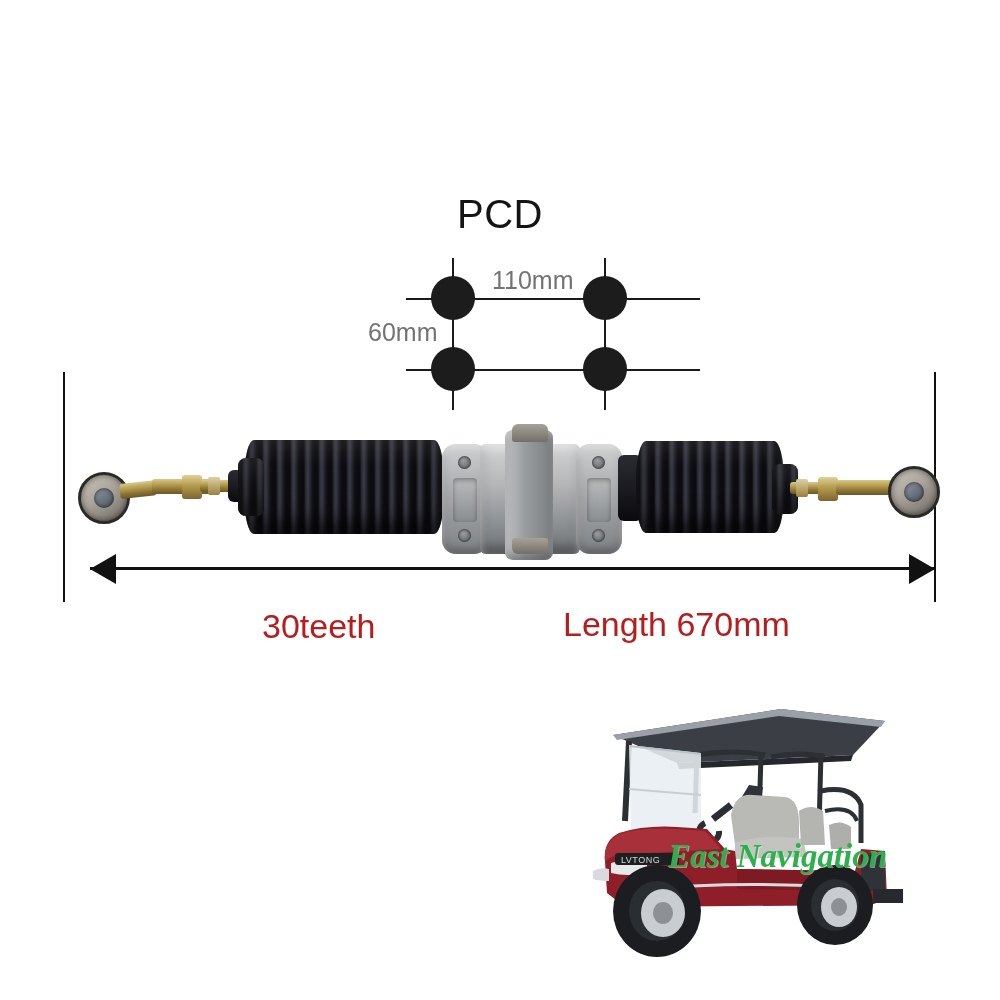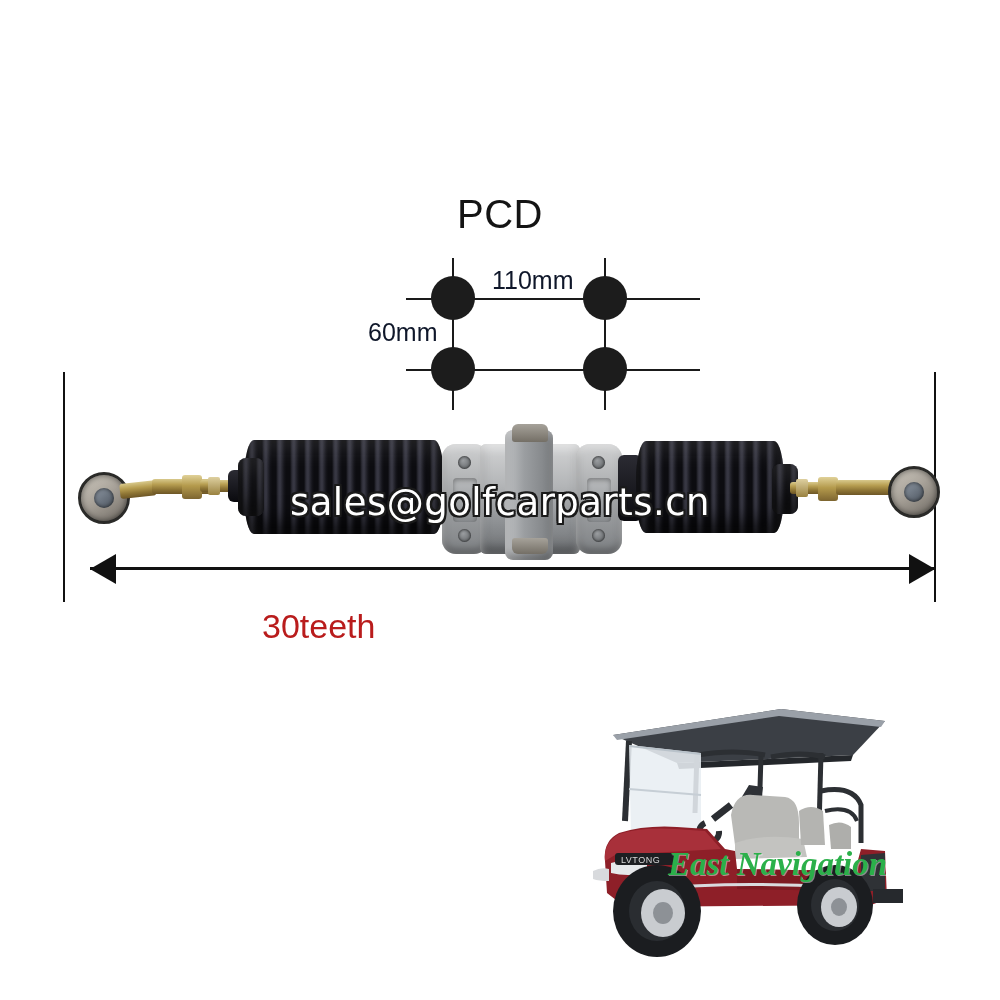--- a/index.html
+++ b/index.html
@@ -32,21 +32,21 @@
   .pcd-line-v { width: 2px; }
   .pcd-dot {
     position: absolute;
     width: 44px; height: 44px;
     border-radius: 50%;
     background: #1c1c1c;
   }
   .pcd-label {
     position: absolute;
     font-size: 25px;
-    color: #0f172a;
+    color: #737373;
     white-space: nowrap;
   }
   #pcd-label-110 { left: 492px; top: 266px; }
   #pcd-label-60  { left: 368px; top: 318px; }
 
   
   .ext-line { position: absolute; width: 2px; background: #111; }
   #ext-left  { left: 63px;  top: 372px; height: 230px; }
   #ext-right { left: 934px; top: 372px; height: 230px; }
   #dim-bar {
@@ -192,21 +192,20 @@
   #cart { position: absolute; left: 585px; top: 693px; width: 415px; height: 280px; }
   #cart svg { display: block; }
   .wm-green {
     position: absolute;
     color: #2bb04a;
     font-family: "Liberation Serif", serif;
     font-style: italic;
     font-weight: bold;
     white-space: nowrap;
     text-shadow: 1px 1px 0 rgba(255,255,255,.45);
-    margin-top: 8px;
   }
   #wm-east { left: 668px; top: 838px; font-size: 33px; }
   #wm-url  { left: 612px; top: 873px; font-size: 33px; }
 </style>
 </head>
 <body>
 
 <div id="page">
 
   <div id="pcd-title">PCD</div>
@@ -228,20 +227,21 @@
     <div class="pcd-label" id="pcd-label-60">60mm</div>
   </div>
 
   <div class="ext-line" id="ext-left"></div>
   <div class="ext-line" id="ext-right"></div>
   <div id="dim-bar"></div>
   <div class="arrow-head" id="arrow-left"></div>
   <div class="arrow-head" id="arrow-right"></div>
 
   <div class="dim-text" id="teeth-text">30teeth</div>
+  <div class="dim-text" id="length-text">Length 670mm</div>
 
   <div id="rack">
 
     <div class="rod-end-ring" style="left:78px; top:472px;"></div>
     <div class="rod-shank" style="left:120px; top:484px; width:36px; transform:rotate(-6deg); transform-origin:left center;"></div>
     <div class="rod-shank" style="left:152px; top:479px; width:68px;"></div>
     <div class="rod-nut" style="left:182px; top:475px;"></div>
     <div class="rod-shank" style="left:200px; top:480px; width:32px; height:12px;"></div>
     <div class="rod-collar" style="left:208px; top:477px;"></div>
     <div class="boot-cap" style="left:228px; top:470px; width:22px; height:32px;"></div>
@@ -268,21 +268,20 @@
     <div class="boot" style="left:636px; top:441px; width:148px; height:92px;"></div>
     <div class="boot" style="left:772px; top:464px; width:26px; height:50px; border-radius:8px;"></div>
 
     <div class="rod-shank" style="left:790px; top:482px; width:34px; height:12px;"></div>
     <div class="rod-collar" style="left:796px; top:479px;"></div>
     <div class="rod-nut" style="left:818px; top:477px;"></div>
     <div class="rod-shank" style="left:836px; top:480px; width:62px;"></div>
     <div class="rod-end-ring" style="left:888px; top:466px;"></div>
   </div>
 
-  <div id="email-watermark">sales@golfcarparts.cn</div>
 
   <div id="cart">
     <svg width="415" height="280" viewBox="0 0 415 280">
 
       <path d="M28 42 L196 16 L300 28 L268 62 L92 70 Z" fill="#3b3f45"></path>
       <path d="M28 42 L196 16 L300 28 L296 34 L194 23 L32 47 Z" fill="#9aa0a8"></path>
       <path d="M92 70 L268 62 L266 68 L94 76 Z" fill="#24272b"></path>
 
       <path d="M44 48 L40 128" stroke="#2c2f33" stroke-width="6" fill="none"></path>
       <path d="M112 60 L110 120" stroke="#2c2f33" stroke-width="5" fill="none"></path>

